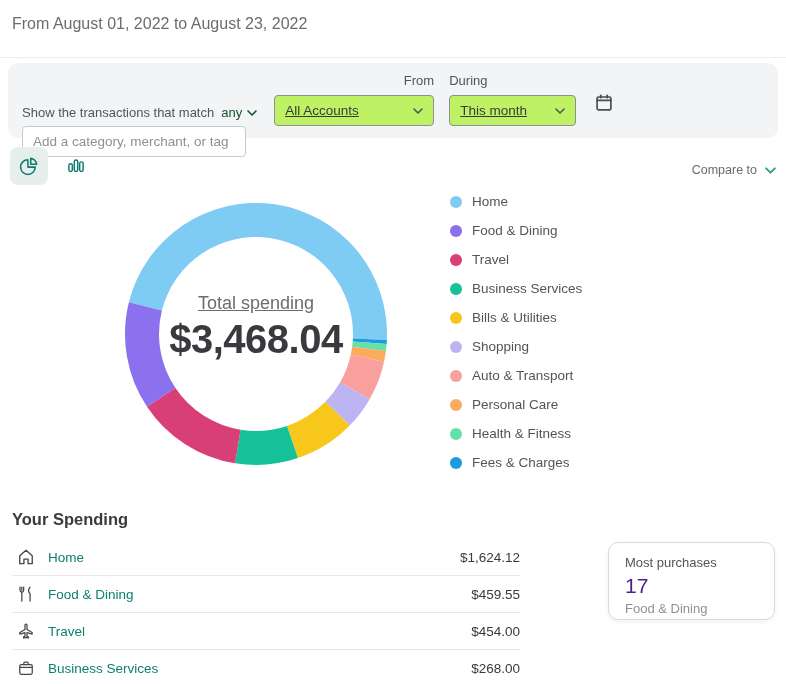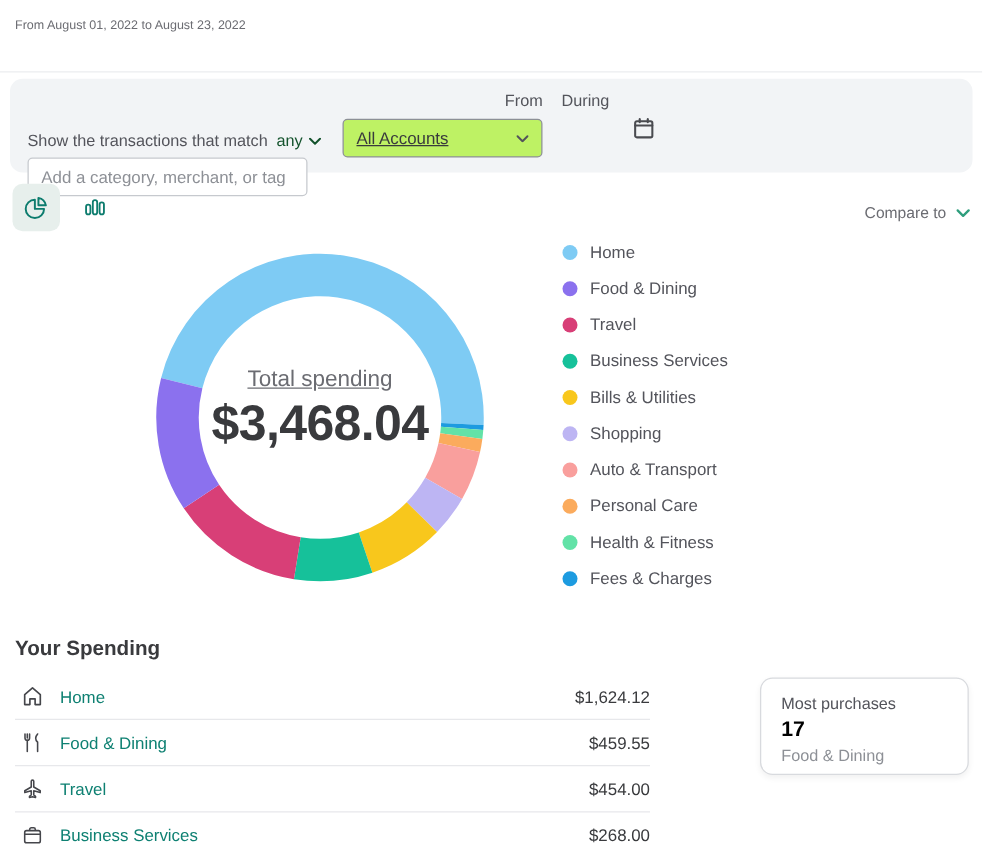--- a/index.html
+++ b/index.html
@@ -2,21 +2,21 @@
 <html><head>
 <meta charset="utf-8">
 <style>
   html,body{margin:0;padding:0;background:#fff;}
   .page{position:relative;width:786px;height:684px;background:#fff;overflow:hidden;
         font-family:"Liberation Sans",sans-serif;color:#393a3d;}
 
   
   .page-header{position:absolute;top:8px;left:12px;}
   .page-title{font-size:17px;font-weight:700;margin:0;letter-spacing:.1px;}
-  .date-range{margin:7px 0 0;font-size:10px;color:#6b6c72;}
+  .date-range{margin:7px 0 0;font-size:16px;color:#6b6c72;}
   .top-divider{position:absolute;top:57px;left:0;width:786px;height:1px;background:#ecedf0;}
 
   
   .filter-panel{position:absolute;top:63px;left:8px;width:770px;height:75px;background:#f2f4f6;
                 border-radius:10px;box-sizing:border-box;padding:10px 14px;display:flex;align-items:flex-start;}
   .f-col{display:flex;flex-direction:column;}
   .match-row{display:flex;align-items:center;gap:7px;font-size:13px;color:#53545b;height:17px;margin-top:31px;}
   .any-btn{display:inline-flex;align-items:center;gap:5px;color:#14532d;background:none;border:0;
            font:inherit;font-size:13px;cursor:pointer;padding:0;}
   .search-input{margin-top:5px;width:224px;height:31px;box-sizing:border-box;border:1px solid #c6c9ce;
@@ -61,21 +61,21 @@
   .spending-list li{height:36px;display:flex;align-items:center;border-bottom:1px solid #e7e8eb;}
   .row-icon{width:20px;height:20px;margin:0 12px 0 4px;display:flex;line-height:0;}
   .row-label{font-size:13.5px;color:#0e8072;text-decoration:none;cursor:pointer;}
   .row-value{margin-left:auto;font-size:13.5px;color:#393a3d;}
 
   
   .insight-card{position:absolute;top:542px;left:608px;width:167px;height:78px;box-sizing:border-box;
                 background:#fff;border:1px solid #d8dade;border-radius:10px;
                 box-shadow:0 2px 5px rgba(0,0,0,.06);padding:12px 16px;}
   .card-title{font-size:13px;color:#53545b;}
-  .card-count{font-size:17px;font-weight:700;margin-top:4px;color:#000000;}
+  .card-count{font-size:21px;font-weight:400;margin-top:4px;color:#4c1d95;}
   .card-cat{font-size:13px;color:#8d9096;margin-top:3px;}
 </style>
 </head>
 <body>
 
 <div class="page">
 
   <div class="page-header">
     <p class="date-range">From August 01, 2022 to August 23, 2022</p>
   </div>
@@ -100,20 +100,26 @@
       <div class="select sel-accounts">
         <span>All Accounts</span>
         <svg width="10" height="6" viewBox="0 0 10 6" fill="none" stroke="currentColor" stroke-width="1.6" stroke-linecap="round" stroke-linejoin="round">
             <path d="M1 1 L5 5 L9 1"></path>
           </svg>
       </div>
     </div>
 
     <div class="f-col col-during">
       <span class="f-label">During</span>
+      <div class="select sel-period">
+        <span>This month</span>
+        <svg width="10" height="6" viewBox="0 0 10 6" fill="none" stroke="currentColor" stroke-width="1.6" stroke-linecap="round" stroke-linejoin="round">
+            <path d="M1 1 L5 5 L9 1"></path>
+          </svg>
+      </div>
     </div>
 
     <button class="cal-btn">
       <svg width="22" height="22" viewBox="0 0 24 24" fill="none" stroke="#4a4b50" stroke-width="1.8" stroke-linecap="round">
         <rect x="4.5" y="5.5" width="15" height="14" rx="1.5"></rect>
         <path d="M4.5 9.2 h15"></path>
           <path d="M8.5 3.6 v2.8"></path>
           <path d="M15.5 3.6 v2.8"></path>
       </svg>
     </button>

